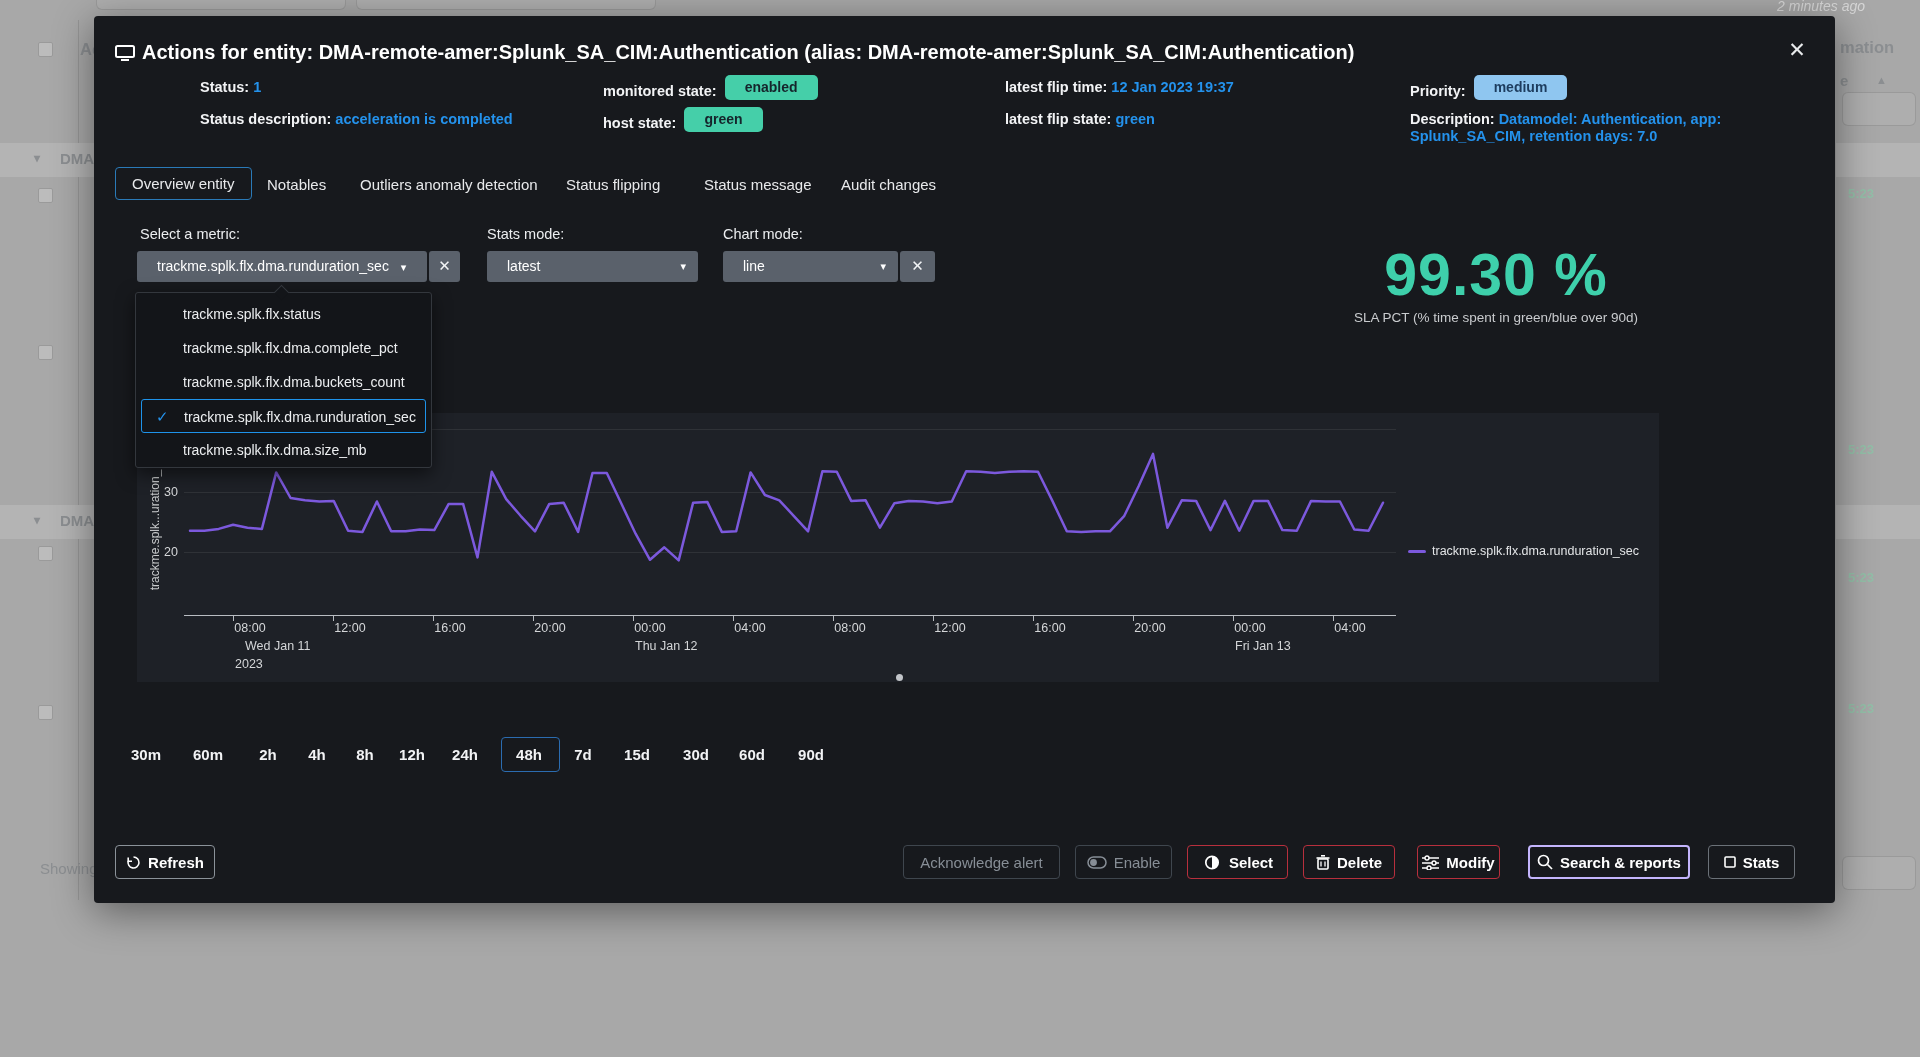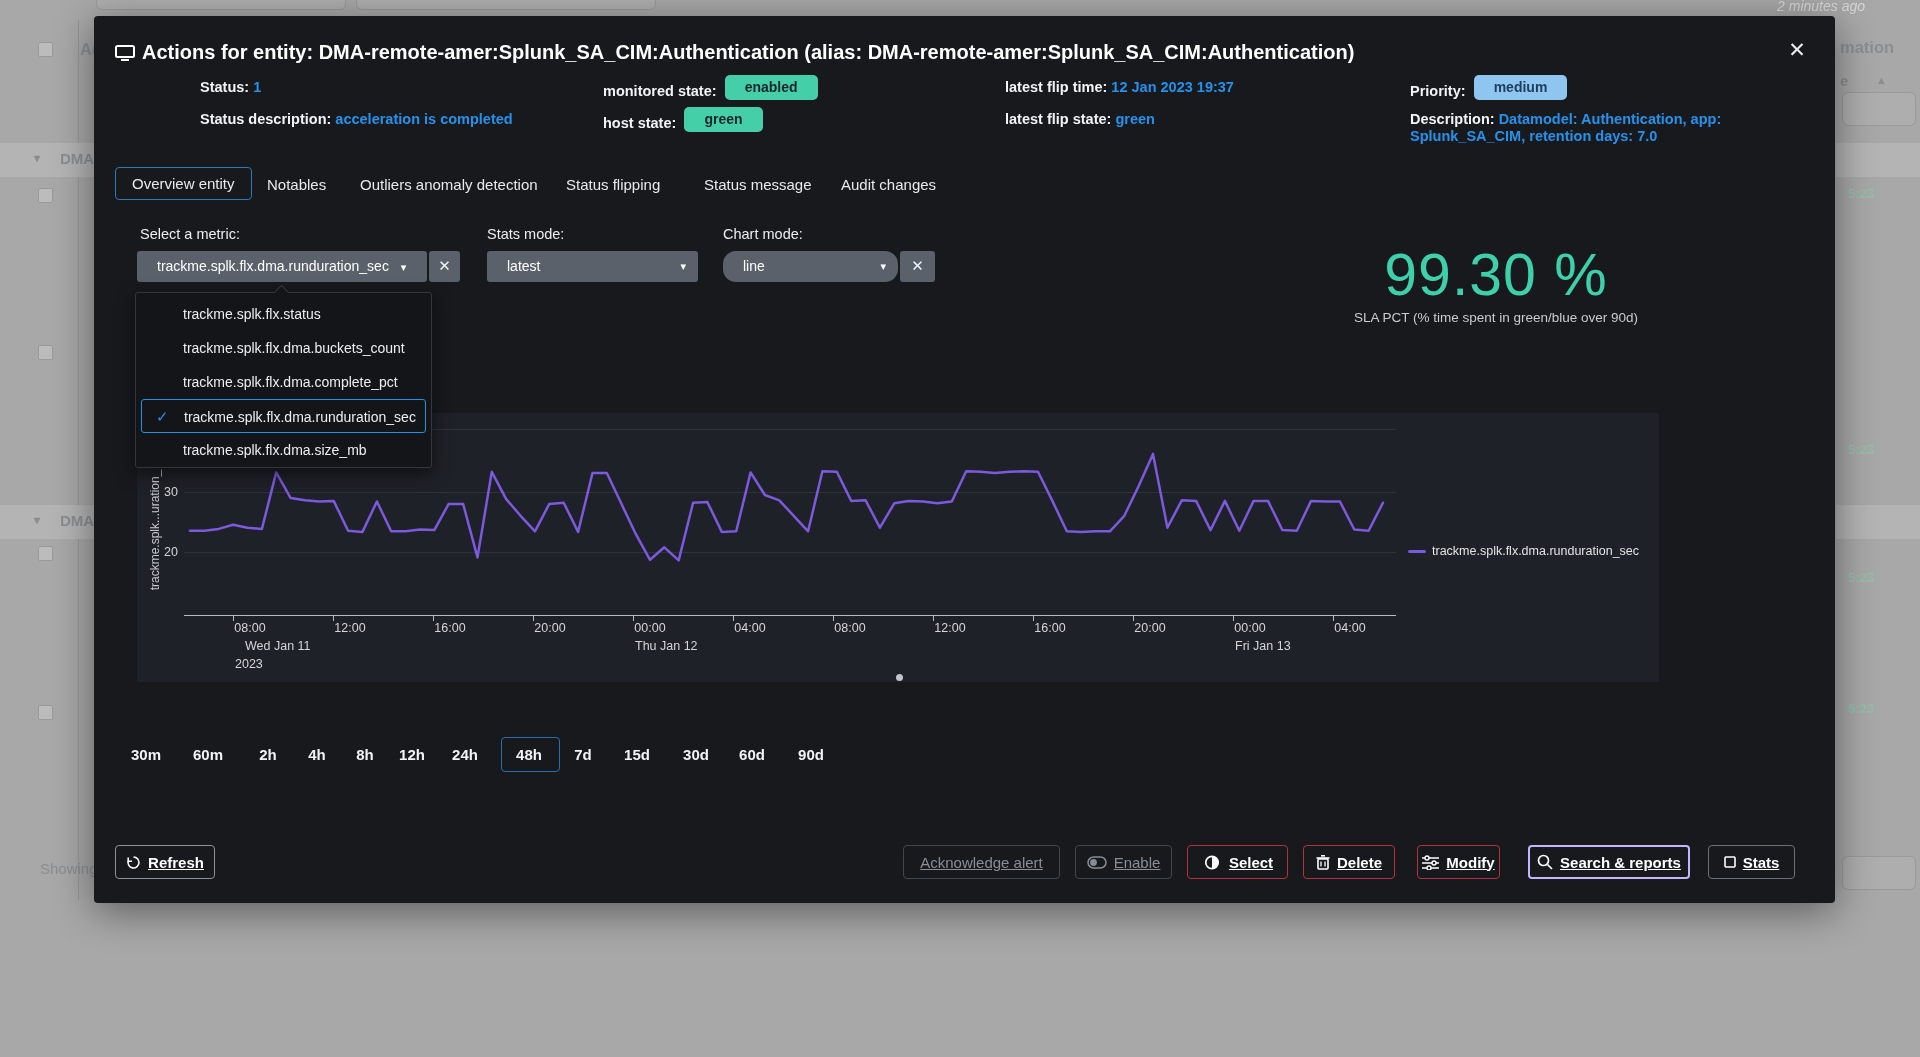--- a/index.html
+++ b/index.html
@@ -54,21 +54,21 @@
   #dropdown::before { content:""; position:absolute; top:-6px; left:140px; width:10px; height:10px;
                       background:#131519; border-left:1px solid #33373d; border-top:1px solid #33373d;
                       transform:rotate(45deg); }
   .dd-item { position:relative; height:34px; line-height:34px; padding-left:47px; font-size:14px; color:#eceef0;
              white-space:nowrap; cursor:pointer; }
   .dd-item.selected { border:1.5px solid #1e93ea; border-radius:3px; margin:0 5px; padding-left:42px; }
   .dd-item.selected .check { position:absolute; left:14px; top:0; color:#2492ec; font-size:15px; }
 
   
   #sla-value { position:absolute; left:1402px; top:225px; transform:translateX(-50%);
-               font-size:59px; font-weight:normal; color:#3ed0ab; white-space:nowrap; letter-spacing:1px; }
+               font-size:59px; font-weight:bold; color:#3ed0ab; white-space:nowrap; letter-spacing:1px; }
   #sla-caption { position:absolute; left:1402px; top:294px; transform:translateX(-50%);
                  font-size:13.5px; color:#c9cbce; white-space:nowrap; }
 
   
   #chart-panel { position:absolute; left:43px; top:397px; width:1522px; height:269px; background:#1e2127; }
   .gridline { position:absolute; left:47px; width:1212px; height:1px; background:rgba(255,255,255,.08); }
   #x-axis { position:absolute; left:47px; top:202px; width:1212px; height:1px; background:#b9bdc2; }
   .x-tickmark { position:absolute; top:203px; width:1px; height:5px; background:#b9bdc2; }
   .y-ticklabel { position:absolute; width:30px; text-align:right; font-size:12.5px; color:#d4d6d8; }
   .x-ticklabel { position:absolute; top:208px; transform:translateX(-50%); font-size:12.5px; color:#d4d6d8; }
@@ -81,21 +81,21 @@
   #pager-dot { position:absolute; left:759px; top:261px; width:7px; height:7px; border-radius:50%; background:#c2c5c9; }
   #chart-svg { position:absolute; left:0; top:0; }
 
   
   .trange { position:absolute; top:730px; transform:translateX(-50%); font-size:15px; font-weight:bold; color:#f2f3f5; cursor:pointer; }
   #trange-box { position:absolute; left:407px; top:721px; width:59px; height:35px; border:1px solid #2b6cb0; border-radius:4px; }
 
   
   .fbtn { position:absolute; top:829px; height:34px; border-radius:4px; background:transparent;
           display:flex; align-items:center; justify-content:center; gap:7px;
-          font-size:15px; font-weight:bold; color:#fff; white-space:nowrap; cursor:pointer;text-decoration:underline; }
+          font-size:15px; font-weight:bold; color:#fff; white-space:nowrap; cursor:pointer; }
   .fbtn .ficon { display:flex; align-items:center; }
   .fbtn-gray-dim { border:1px solid #3f464e; color:#878e96; font-weight:normal; }
   .fbtn-red { border:1px solid #b82f3d; }
   .fbtn-blue { border:2px solid #c4b5fd; }
   .fbtn-light { border:1px solid #8b9299; }
   .fbtn-mid { border:1px solid #6b7178; }
 </style>
 </head>
 <body>
 
@@ -175,30 +175,30 @@
     <span>trackme.splk.flx.dma.runduration_sec</span>
     <span class="caret" style="position:static; margin-left:8px;">▾</span>
   </div>
   <div class="sel-x" style="left:335px; width:31px;">✕</div>
 
   <div class="sel" style="left:393px; width:211px;">
     <span>latest</span>
     <span class="caret">▾</span>
   </div>
 
-  <div class="sel" style="left:629px; width:175px;border-radius:13px;">
+  <div class="sel" style="left:629px; width:175px;">
     <span>line</span>
     <span class="caret">▾</span>
   </div>
   <div class="sel-x" style="left:806px; width:35px;">✕</div>
 
   <div id="dropdown">
       <div class="dd-item"><span>trackme.splk.flx.status</span></div>
+      <div class="dd-item"><span>trackme.splk.flx.dma.complete_pct</span></div>
       <div class="dd-item"><span>trackme.splk.flx.dma.buckets_count</span></div>
-      <div class="dd-item"><span>trackme.splk.flx.dma.complete_pct</span></div>
       <div class="dd-item selected"><span class="check">✓</span><span>trackme.splk.flx.dma.runduration_sec</span></div>
       <div class="dd-item"><span>trackme.splk.flx.dma.size_mb</span></div>
     </div>
 
   <div id="sla-value">99.30 %</div>
   <div id="sla-caption">SLA PCT (% time spent in green/blue over 90d)</div>
 
   <div id="chart-panel">
     <div id="y-title">trackme.splk...uration_</div>
     <div id="gridlines">

